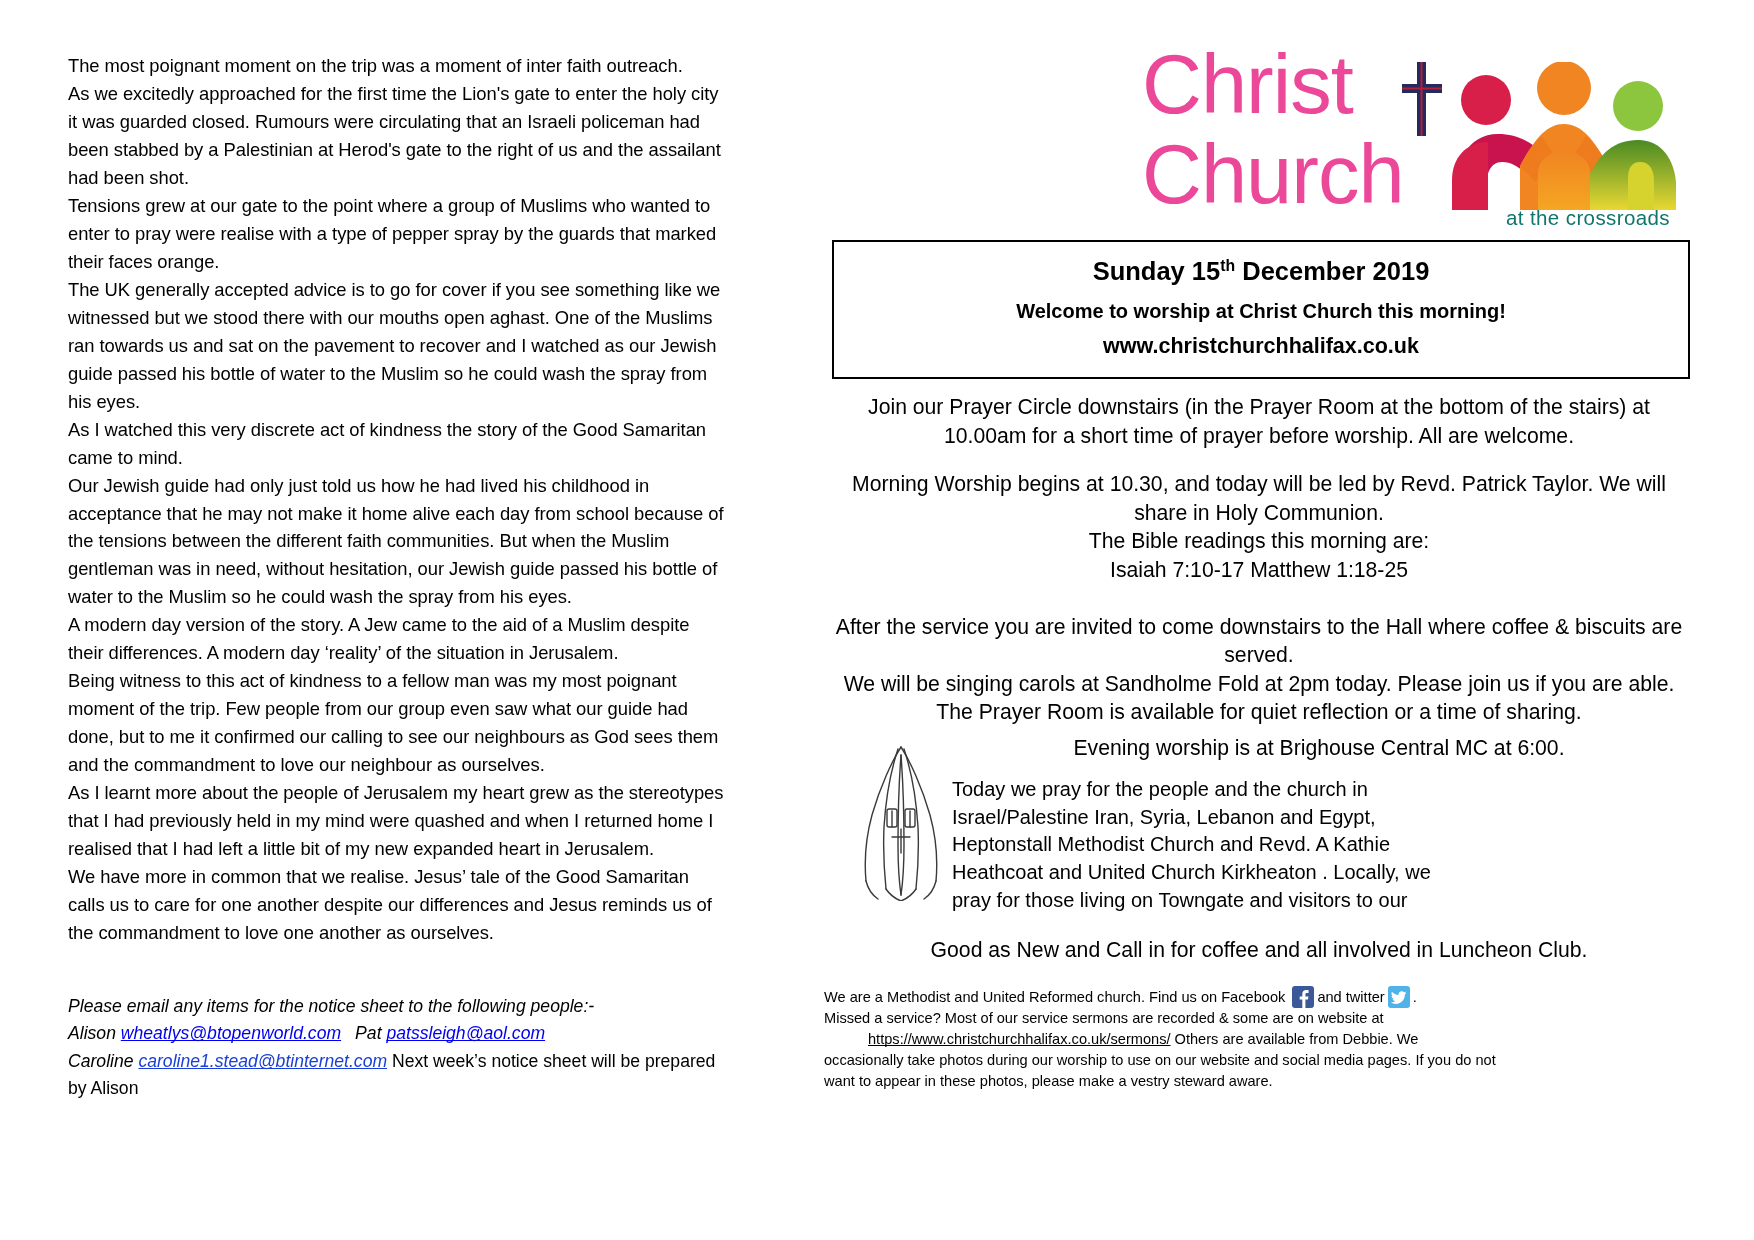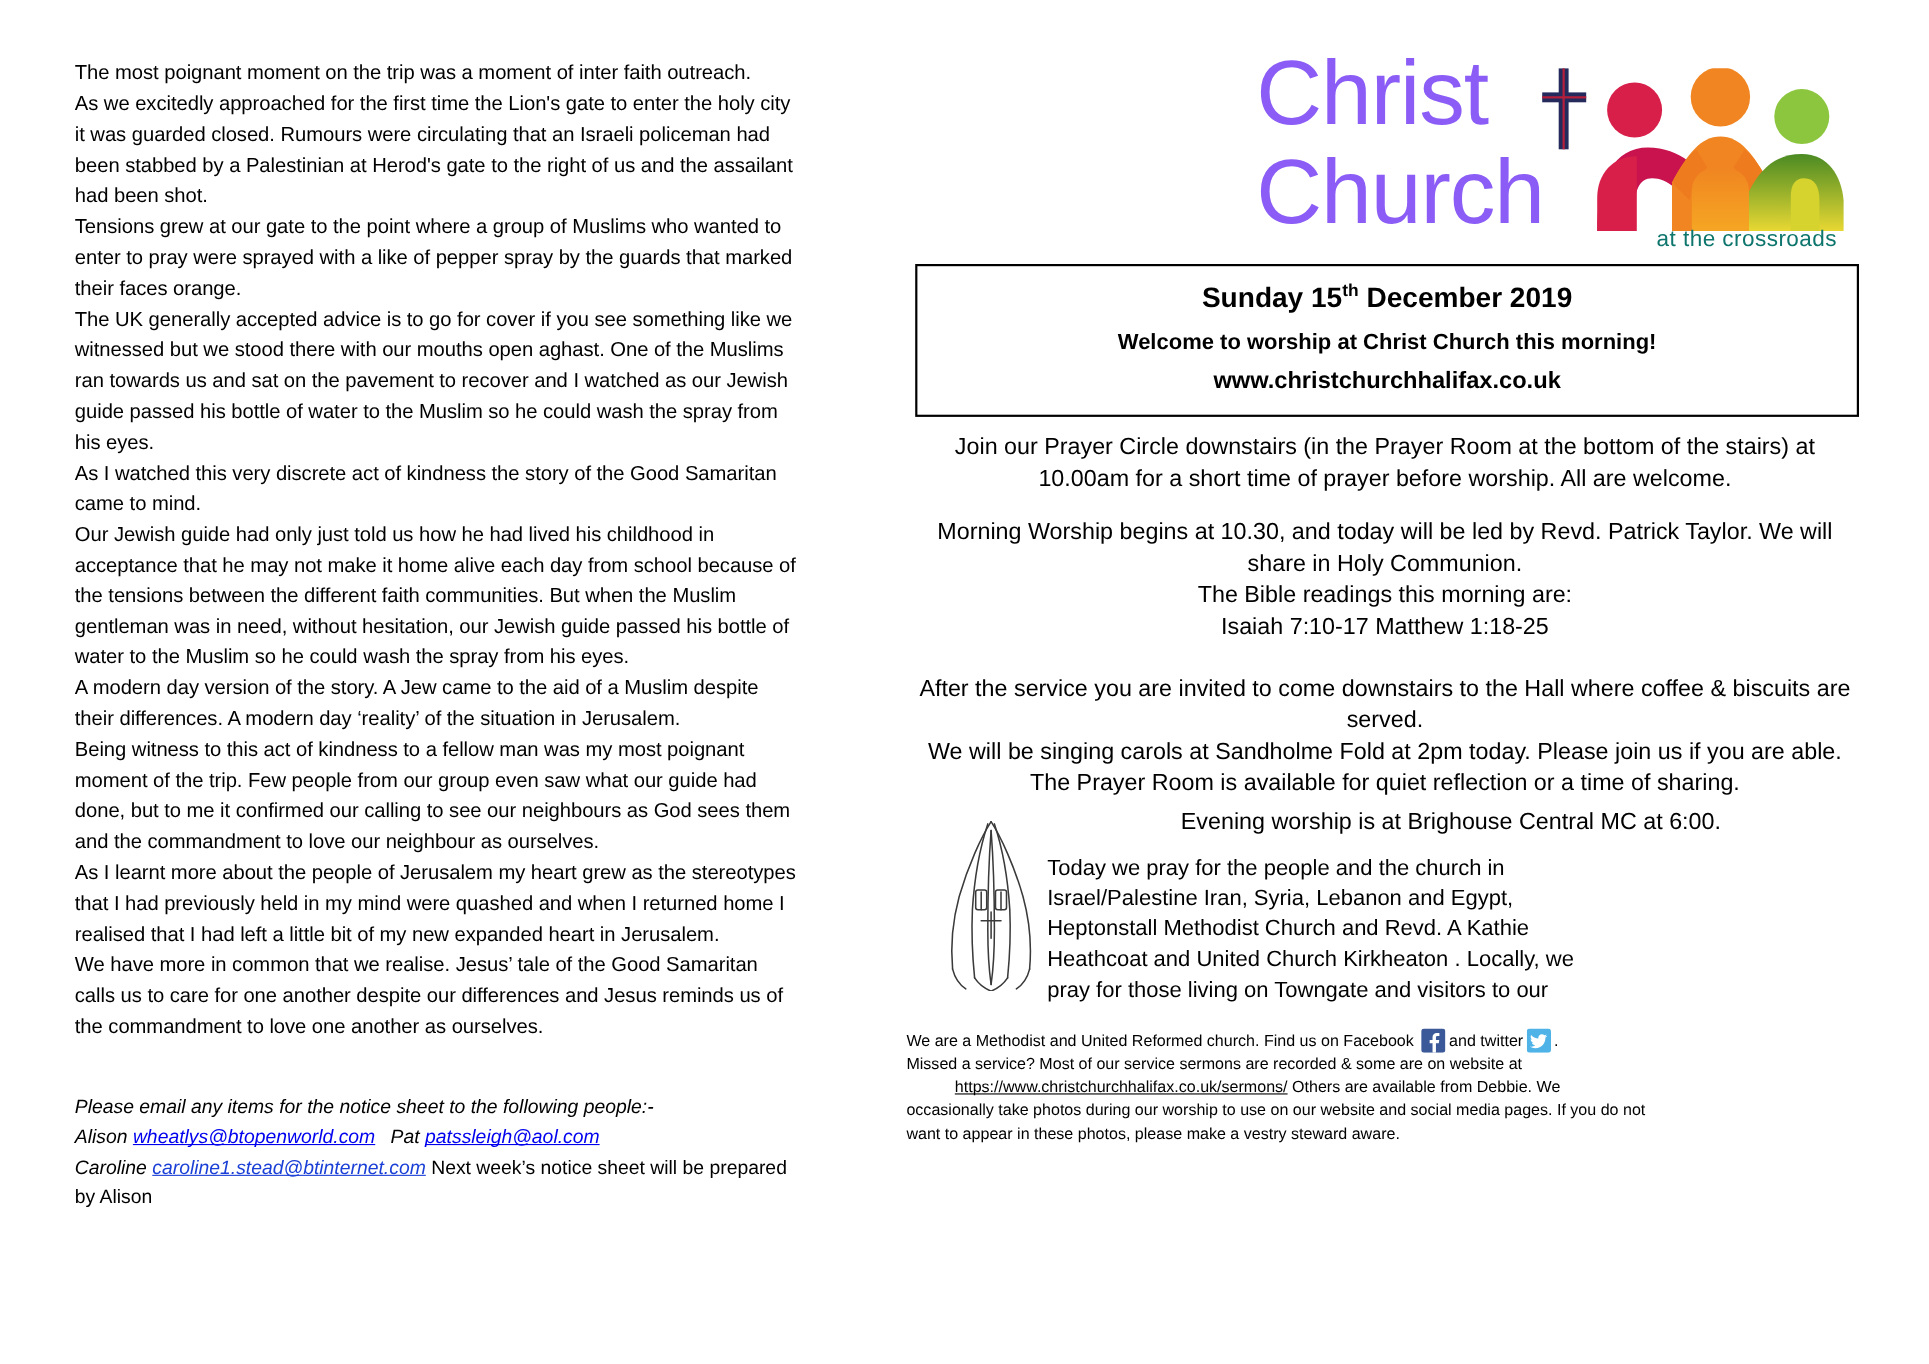--- a/index.html
+++ b/index.html
@@ -68,21 +68,21 @@
     height: 186px;
     display: flex;
     align-items: flex-start;
     justify-content: flex-end;
     padding-right: 12px;
   }
   .logo-inner { position: relative; width: 540px; height: 186px; }
   .logo-words {
     position: absolute;
     left: 0; top: 2px;
-    color: #8b5cf6;
+    color: #ec4899;
     font-family: "Liberation Sans", sans-serif;
     font-size: 83px;
     line-height: 0.94;
     font-weight: 400;
     letter-spacing: -1px;
   }
   .logo-words .ln2 { display:block; margin-top: 12px; }
   .logo-cross {
     position: absolute;
     left: 258px; top: 18px;
@@ -193,21 +193,21 @@
 </style>
 </head>
 <body>
 
 <div class="page">
 
   <div class="left-col">
     <div class="story">
       <p>The most poignant moment on the trip was a moment of inter faith outreach.</p>
       <p>As we excitedly approached for the first time the Lion's gate to enter the holy city it was guarded closed.  Rumours were circulating that an Israeli policeman had been stabbed by a Palestinian at Herod's gate to the right of us and the assailant had been shot.</p>
-      <p>Tensions grew at our gate to the point where a group of Muslims who wanted to enter to pray were sprayed with a like of pepper spray by the guards that marked their faces orange.</p>
+      <p>Tensions grew at our gate to the point where a group of Muslims who wanted to enter to pray were realise with a type of pepper spray by the guards that marked their faces orange.</p>
       <p>The UK generally accepted advice is to go for cover if you see something like we witnessed but we stood there with our mouths open aghast.  One of the Muslims ran towards us and sat on the pavement to recover and I watched as our Jewish guide passed his bottle of water to the Muslim so he could wash the spray from his eyes.</p>
       <p>As I watched this very discrete act of kindness the story of the Good Samaritan came to mind.</p>
       <p>Our Jewish guide had only just told us how he had lived his childhood in acceptance that he may not make it home alive each day from school because of the tensions between the different faith communities. But when the Muslim gentleman was in need, without hesitation, our Jewish guide passed his bottle of water to the Muslim so he could wash the spray from his eyes.</p>
       <p>A modern day version of the story. A Jew came to the aid of a Muslim despite their differences. A modern day ‘reality’ of the situation in Jerusalem.</p>
       <p>Being witness to this act of kindness to a fellow man was my most poignant moment of the trip. Few people from our group even saw what our guide had done, but to me it confirmed our calling to see our neighbours as God sees them and the commandment to love our neighbour as ourselves.</p>
       <p>As I learnt more about the people of Jerusalem my heart grew as the stereotypes that I had previously held in my mind were quashed and when I returned home I realised that I had left a little bit of my new expanded heart in Jerusalem.</p>
       <p>We have more in common that we realise. Jesus’ tale of the Good Samaritan calls us to care for one another despite our differences and Jesus reminds us of the commandment to love one another as ourselves.</p>
     </div>
 
     <div class="contact-block">
@@ -306,20 +306,21 @@
 
       <div class="prayer-evening">Evening worship is at Brighouse Central MC at 6:00.</div>
 
       <div class="prayer-lines">
         <p class="prayer-indent">Today we pray for the people and the church in</p>
         <p class="prayer-indent">Israel/Palestine Iran, Syria, Lebanon and Egypt,</p>
         <p class="prayer-indent">Heptonstall Methodist Church and Revd. A Kathie</p>
         <p class="prayer-indent">Heathcoat and United Church Kirkheaton .  Locally, we</p>
         <p class="prayer-indent">pray for those living on Towngate and  visitors to our</p>
       </div>
+      <p class="prayer-last">Good as New and Call in for coffee and all involved in Luncheon Club.</p>
     </div>
 
     <div class="footer">
       <p><span>We are a Methodist and United Reformed church. Find us on Facebook</span>
         <svg class="fb-icon" viewBox="0 0 22 22">
           <rect x="0" y="0" width="22" height="22" rx="3" fill="#3b5998"></rect>
           <path d="M13.4 22 V13.5 h2.6 l0.4-3.1 h-3 V8.4 c0-0.9 0.25-1.5 1.55-1.5 h1.6 V4.15 C16.25 4.1 15.3 4 14.2 4 c-2.3 0-3.9 1.4-3.9 4.0 v2.4 H7.7 v3.1 h2.6 V22 Z" fill="#ffffff"></path>
         </svg><span>and twitter</span><svg class="tw-icon" viewBox="0 0 22 22">
           <rect x="0" y="0" width="22" height="22" rx="3" fill="#4fb3e8"></rect>
           <path d="M18.5 6.7 c-0.6 0.3-1.2 0.45-1.85 0.53 0.67-0.4 1.17-1.03 1.4-1.78 -0.62 0.37-1.3 0.63-2.03 0.78 -0.58-0.62-1.42-1.0-2.34-1.0 -1.77 0-3.2 1.43-3.2 3.2 0 0.25 0.03 0.5 0.08 0.73 -2.66-0.13-5.02-1.4-6.6-3.35 -0.28 0.47-0.43 1.02-0.43 1.6 0 1.11 0.57 2.09 1.42 2.66 -0.52-0.02-1.02-0.16-1.45-0.4 v0.04 c0 1.55 1.1 2.84 2.57 3.14 -0.27 0.07-0.55 0.11-0.85 0.11 -0.2 0-0.4-0.02-0.6-0.06 0.41 1.27 1.59 2.2 2.99 2.22 -1.1 0.86-2.48 1.37-3.98 1.37 -0.26 0-0.51-0.01-0.76-0.04 1.42 0.91 3.1 1.44 4.9 1.44 5.88 0 9.1-4.87 9.1-9.1 l-0.01-0.41 c0.63-0.45 1.17-1.01 1.6-1.65 Z" fill="#ffffff"></path>

